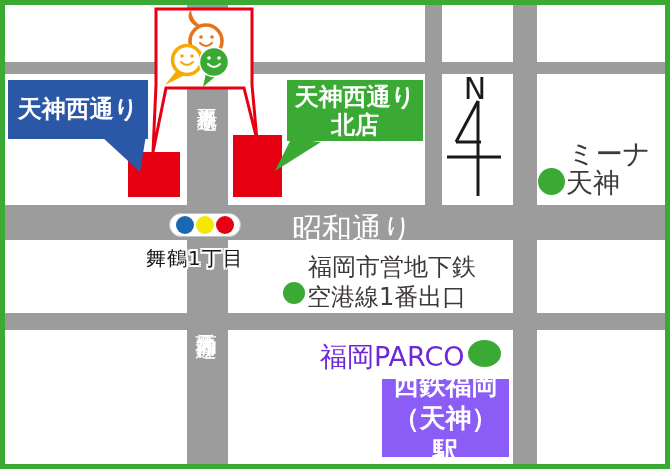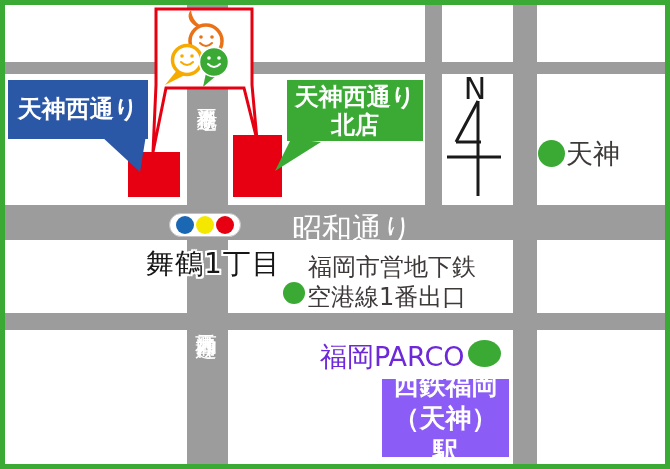--- a/index.html
+++ b/index.html
@@ -43,33 +43,33 @@
     position:absolute;left:169px;top:213px;width:72px;height:24px;background:#fff;
     border:1px solid #c2c2c2;border-radius:13px;z-index:8;box-sizing:border-box;
     display:flex;align-items:center;justify-content:space-between;padding:0 6px;
   }
   .lamp{width:18px;height:18px;border-radius:50%;}
   #lamp-blue{background:#1a67b3;}
   #lamp-yellow{background:#f4e800;}
   #lamp-red{background:#e60012;}
 
   #maizuru-label{
-    position:absolute;left:146px;top:245px;font-size:28px;color:#161616;z-index:8;letter-spacing:1px;
+    position:absolute;left:146px;top:245px;font-size:20px;color:#161616;z-index:8;letter-spacing:1px;
     text-shadow:2px 0 0 #fff,-2px 0 0 #fff,0 2px 0 #fff,0 -2px 0 #fff,2px 2px 0 #fff,-2px -2px 0 #fff,2px -2px 0 #fff,-2px 2px 0 #fff;
   }
   #subway-block{position:absolute;left:283px;top:252px;z-index:8;color:#3e3a39;font-size:24px;line-height:30px;}
   #subway-line1{margin-left:25px;}
   #subway-line2{display:flex;align-items:flex-start;}
   .dot{background:#3aaa35;border-radius:50%;display:inline-block;}
   #subway-dot{width:22px;height:22px;margin-right:2px;}
   #parco-label{position:absolute;left:320px;top:339px;font-size:27px;color:#6d28d9;z-index:8;}
   #parco-dot{position:absolute;left:468px;top:340px;width:33px;height:27px;z-index:8;}
   #mina-block{position:absolute;left:538px;top:139px;z-index:8;color:#3e3a39;font-size:27px;line-height:29px;}
   #mina-line1{margin-left:30px;}
-  #mina-line2{display:flex;align-items:center;}
+  #mina-line2{display:flex;align-items:flex-start;}
   #mina-dot{width:27px;height:27px;margin-right:1px;}
 
   #border-frame{
     position:absolute;left:0;top:0;width:670px;height:469px;box-sizing:border-box;
     border:5px solid #3aaa35;z-index:10;pointer-events:none;
   }
 </style>
 </head>
 <body>
 
@@ -146,20 +146,21 @@
     <div id="subway-line2">
       <span class="dot" id="subway-dot"></span>
       <span>空港線1番出口</span>
     </div>
   </div>
 
   <div id="parco-label">福岡PARCO</div>
   <span class="dot" id="parco-dot"></span>
 
   <div id="mina-block">
+    <div id="mina-line1">ミーナ</div>
     <div id="mina-line2">
       <span class="dot" id="mina-dot"></span>
       <span>天神</span>
     </div>
   </div>
 
   <div class="callout" id="station-box">
     <span>西鉄福岡</span>
     <span>（天神）駅</span>
   </div>

